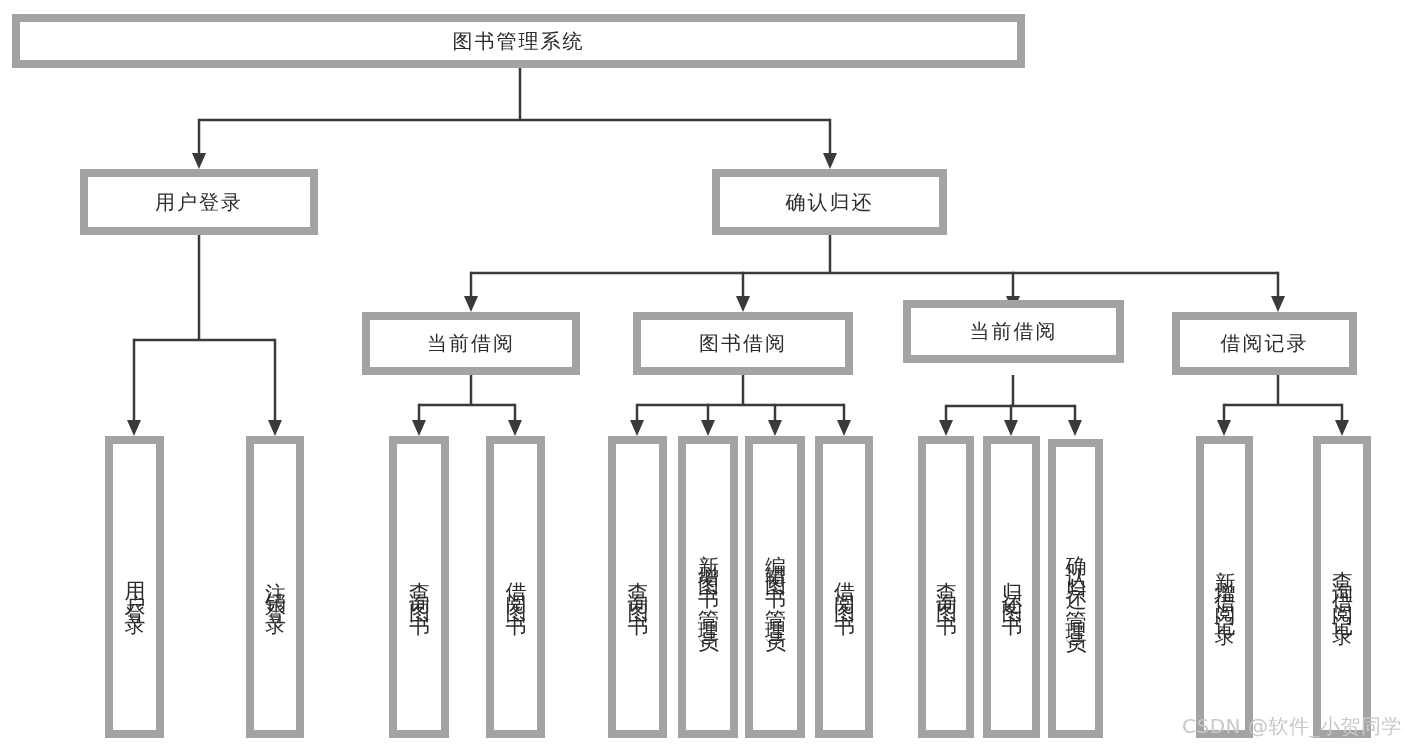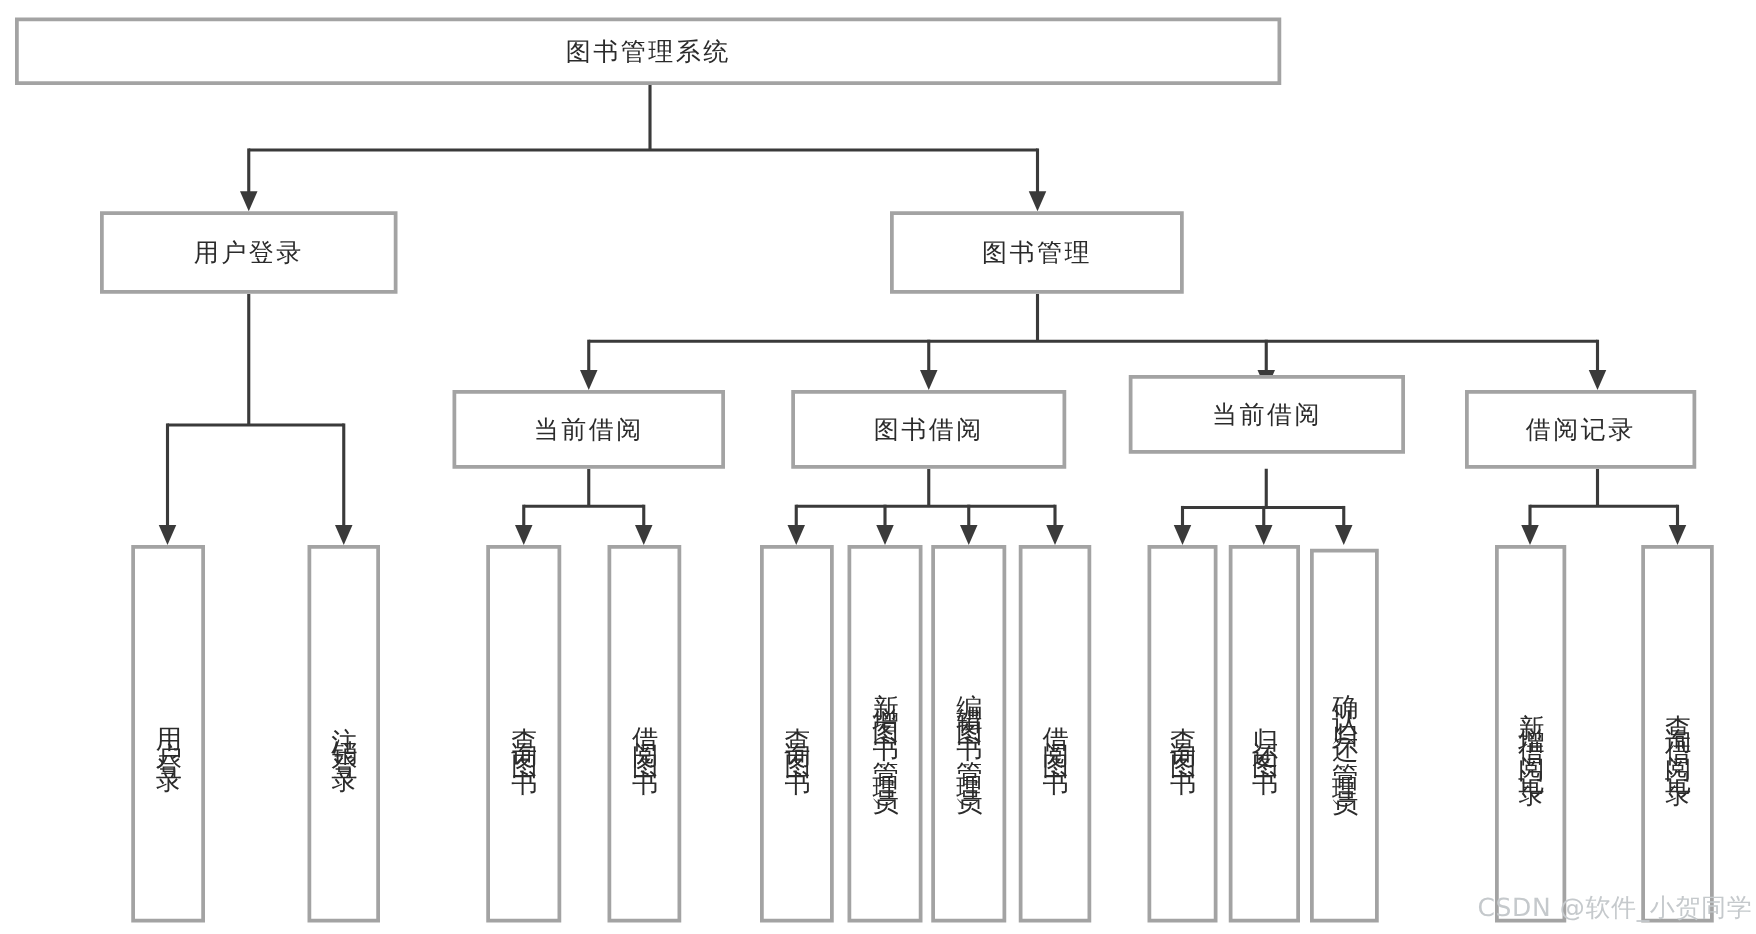--- a/index.html
+++ b/index.html
@@ -3,21 +3,21 @@
 <meta charset="utf-8">
 <style>
   html, body { margin:0; padding:0; background:#ffffff; }
   .canvas {
     position:relative; width:1405px; height:747px; background:#ffffff;
     font-family:"DejaVu Sans","Liberation Sans",sans-serif;
     overflow:hidden;
   }
   .node {
     position:absolute; box-sizing:border-box;
-    border:3px solid #a3a3a3; background:#ffffff;
+    border:8px solid #a3a3a3; background:#ffffff;
     display:flex; align-items:center; justify-content:center;
     color:#2b2b2b;
   }
   .hbox { font-size:20px; letter-spacing:2px; }
   .vbox .vtext {
     writing-mode:vertical-rl; text-orientation:mixed;
     font-size:21px; letter-spacing:11px; line-height:1;
     white-space:nowrap;
   }
   #wires { position:absolute; left:0; top:0; pointer-events:none; }
@@ -102,21 +102,21 @@
     </svg>
 
   <div class="node hbox" style="left:12px;top:14px;width:1013px;height:54px">
     <span>图书管理系统</span>
   </div>
 
   <div class="node hbox" style="left:80px;top:169px;width:238px;height:66px">
     <span>用户登录</span>
   </div>
   <div class="node hbox" style="left:712px;top:169px;width:235px;height:66px">
-    <span>图书管理</span>
+    <span>确认归还</span>
   </div>
 
   <div class="node hbox" style="left:362px;top:312px;width:218px;height:63px">
     <span>当前借阅</span>
   </div>
   <div class="node hbox" style="left:633px;top:312px;width:220px;height:63px">
     <span>图书借阅</span>
   </div>
   <div class="node hbox" style="left:903px;top:300px;width:221px;height:63px">
     <span>当前借阅</span>

